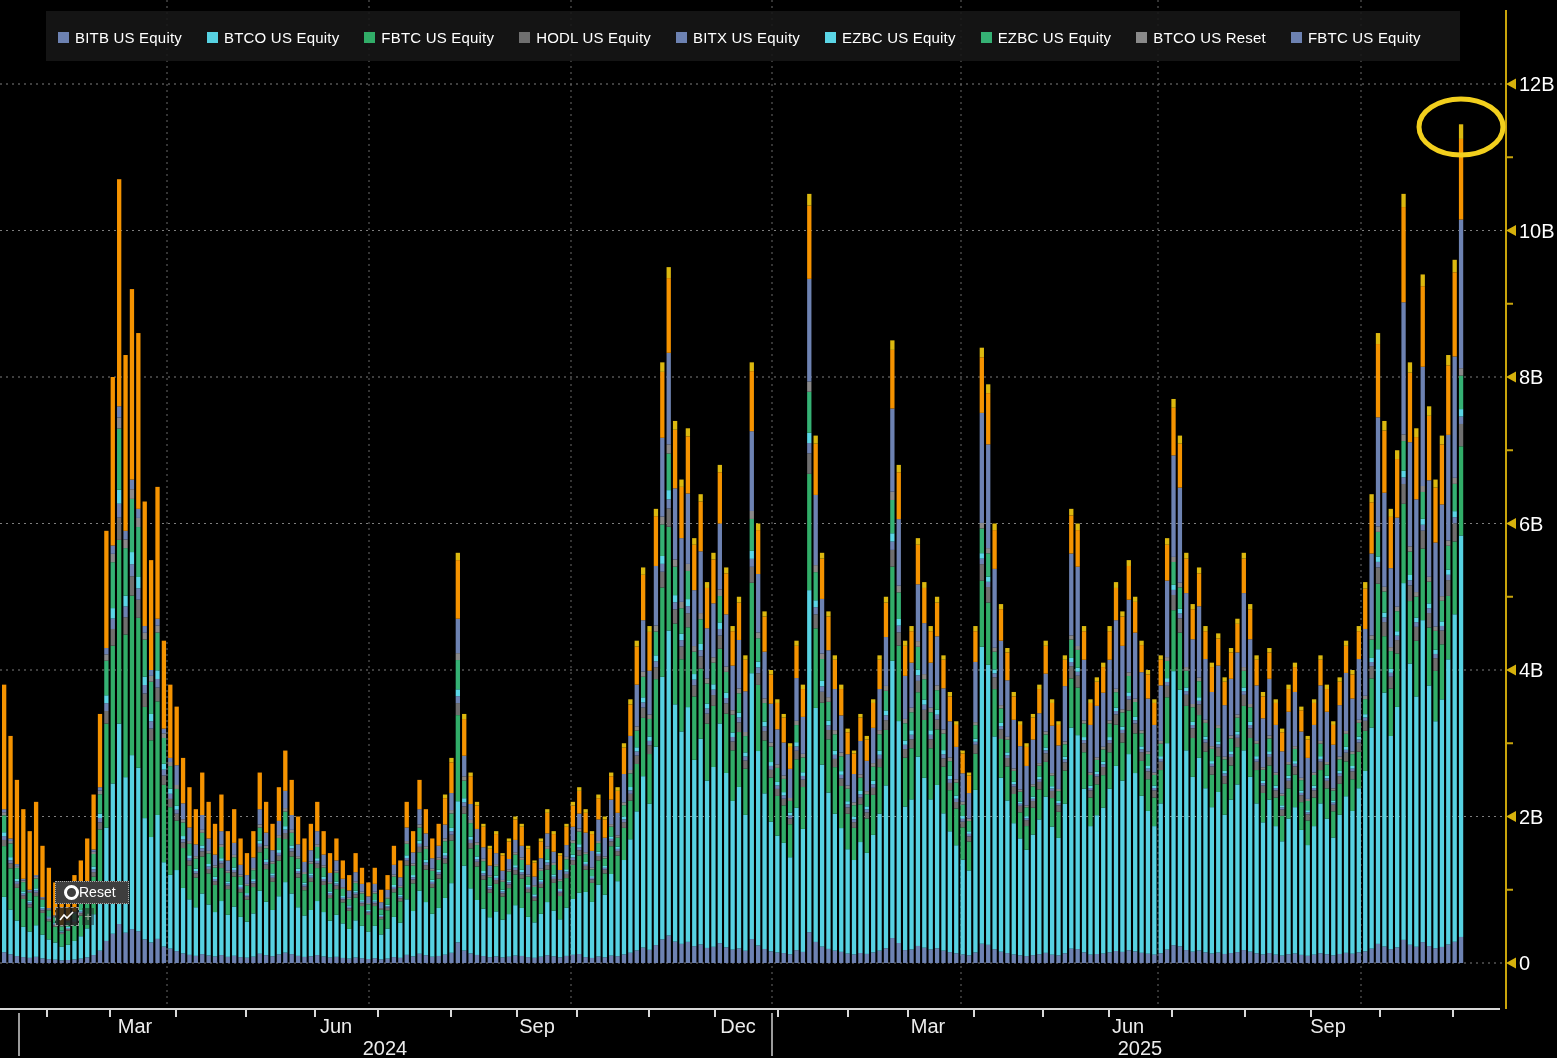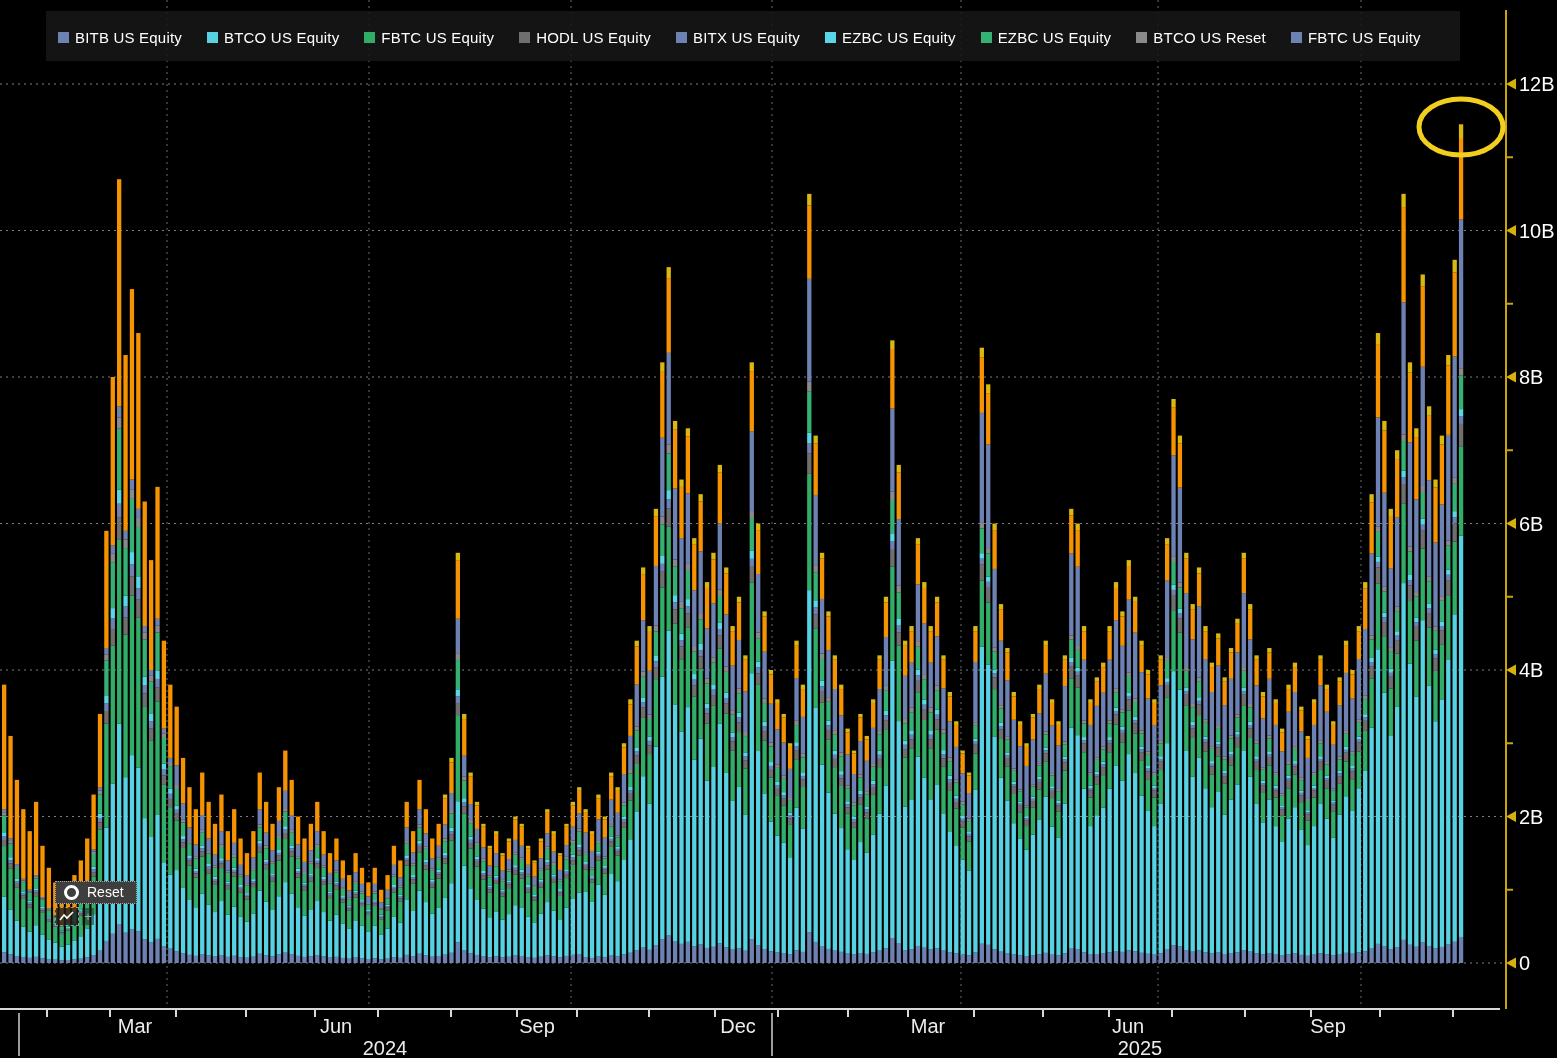--- a/index.html
+++ b/index.html
@@ -18,21 +18,21 @@
   .divider{stroke:#cfcfcf;stroke-width:1.5;}
   
   .legend{position:absolute;left:46px;top:11px;width:1414px;height:50px;
           background:rgba(23,23,23,0.88);box-sizing:border-box;padding:3px 12px 0 12px;
           display:flex;flex-direction:column;justify-content:center;}
   .legend-row{display:flex;align-items:center;}
   .legend-item{display:flex;align-items:center;margin-right:25px;cursor:pointer;}
   .legend-swatch{width:11px;height:11px;margin-right:6px;flex:0 0 auto;}
   .legend-label{color:#fff;font-size:15px;white-space:nowrap;letter-spacing:0.2px;}
   
-  .reset-btn{position:absolute;left:55px;top:881px;display:flex;align-items:center;gap:8px;
+  .reset-btn{position:absolute;left:55px;top:881px;display:flex;align-items:center;
              background:#3e3e3e;border:1px dotted #a8a8a8;color:#fff;font-size:14px;
              font-family:"Liberation Sans",sans-serif;padding:2px 12px 3px 8px;cursor:pointer;}
   .reset-ring{width:9px;height:9px;border:3px solid #fff;border-radius:50%;
               background:#3e3e3e;display:inline-block;}
   .tool-row{position:absolute;left:55px;top:907px;display:flex;align-items:center;gap:3px;}
   .tool-box{width:22px;height:17px;background:rgba(30,30,30,0.8);border:1px dashed #9a9a9a;
             display:flex;align-items:center;justify-content:center;cursor:pointer;}
   .tool-plus{color:#9fae9f;font-size:13px;width:12px;height:17px;line-height:17px;
              text-align:center;background:rgba(30,30,30,0.5);cursor:pointer;}
 </style>

